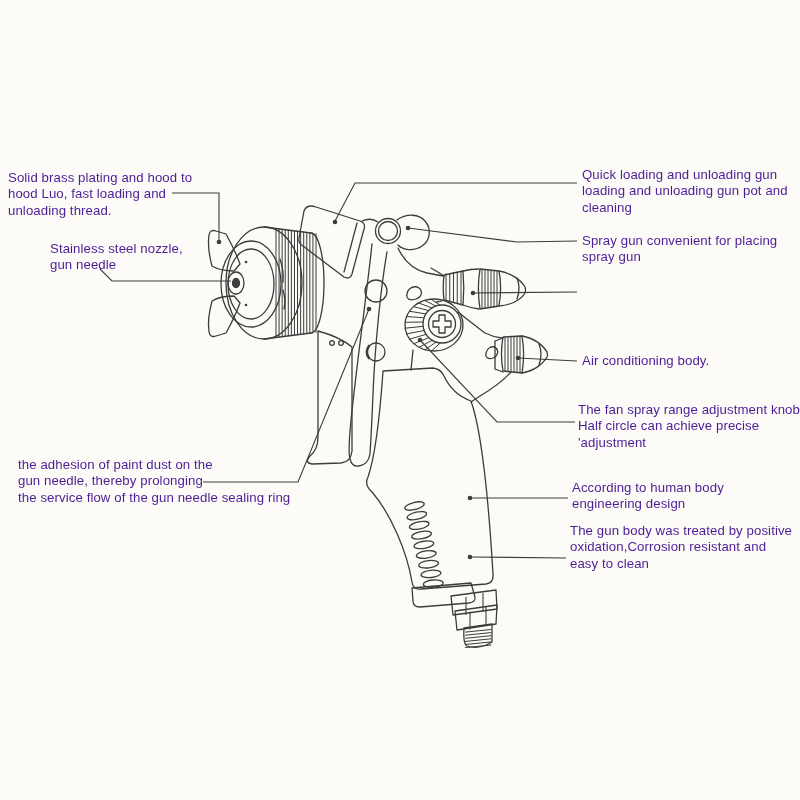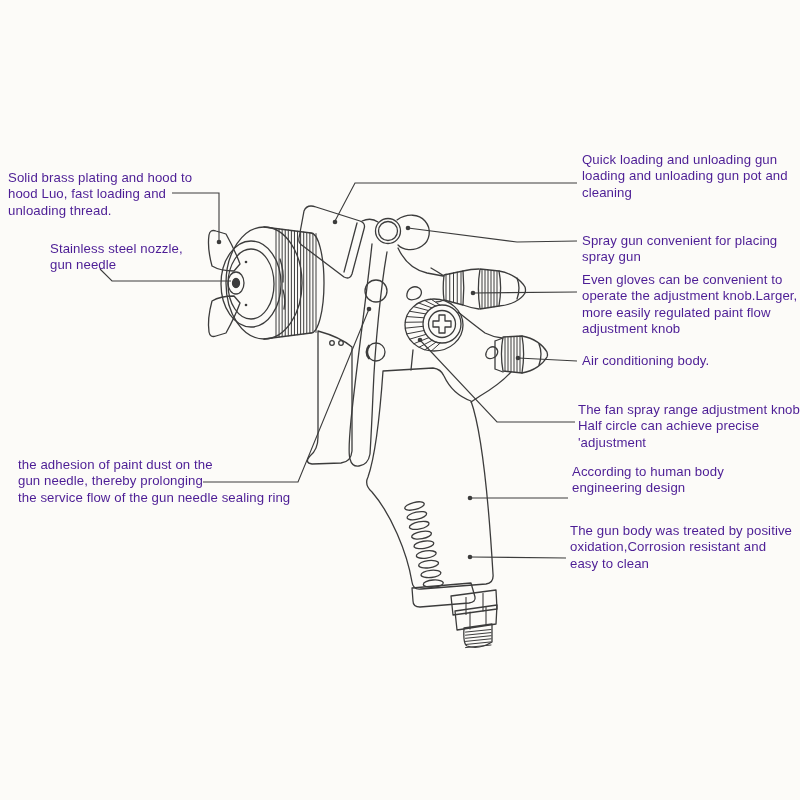--- a/index.html
+++ b/index.html
@@ -230,49 +230,43 @@
     <div>Stainless steel nozzle,</div>
     <div>gun needle</div>
   </div>
 
   <div class="label" style="left:18px;top:457px">
     <div>the adhesion of paint dust on the</div>
     <div>gun needle, thereby prolonging</div>
     <div>the service flow of the gun needle sealing ring</div>
   </div>
 
-  <div class="label" style="left:582px;top:152px">
+  <div class="label" style="left:582px;top:167px">
     <div>Quick loading and unloading gun</div>
     <div>loading and unloading gun pot and</div>
     <div>cleaning</div>
   </div>
 
   <div class="label" style="left:582px;top:233px">
     <div>Spray gun convenient for placing</div>
     <div>spray gun</div>
   </div>
 
-  <div class="label" style="left:582px;top:272px">
-    <div>Even gloves can be convenient to</div>
-    <div>operate the adjustment knob.Larger,</div>
-    <div>more easily regulated paint flow</div>
-    <div>adjustment knob</div>
-  </div>
 
   <div class="label" style="left:582px;top:353px">
     <div>Air conditioning body.</div>
   </div>
 
   <div class="label" style="left:578px;top:402px">
     <div>The fan spray range adjustment knob:</div>
     <div>Half circle can achieve precise</div>
     <div>'adjustment</div>
   </div>
 
-  <div class="label" style="left:572px;top:464px">
+  <div class="label" style="left:572px;top:480px">
     <div>According to human body</div>
     <div>engineering design</div>
   </div>
 
   <div class="label" style="left:570px;top:523px">
     <div>The gun body was treated by positive</div>
     <div>oxidation,Corrosion resistant and</div>
     <div>easy to clean</div>
   </div>
 

